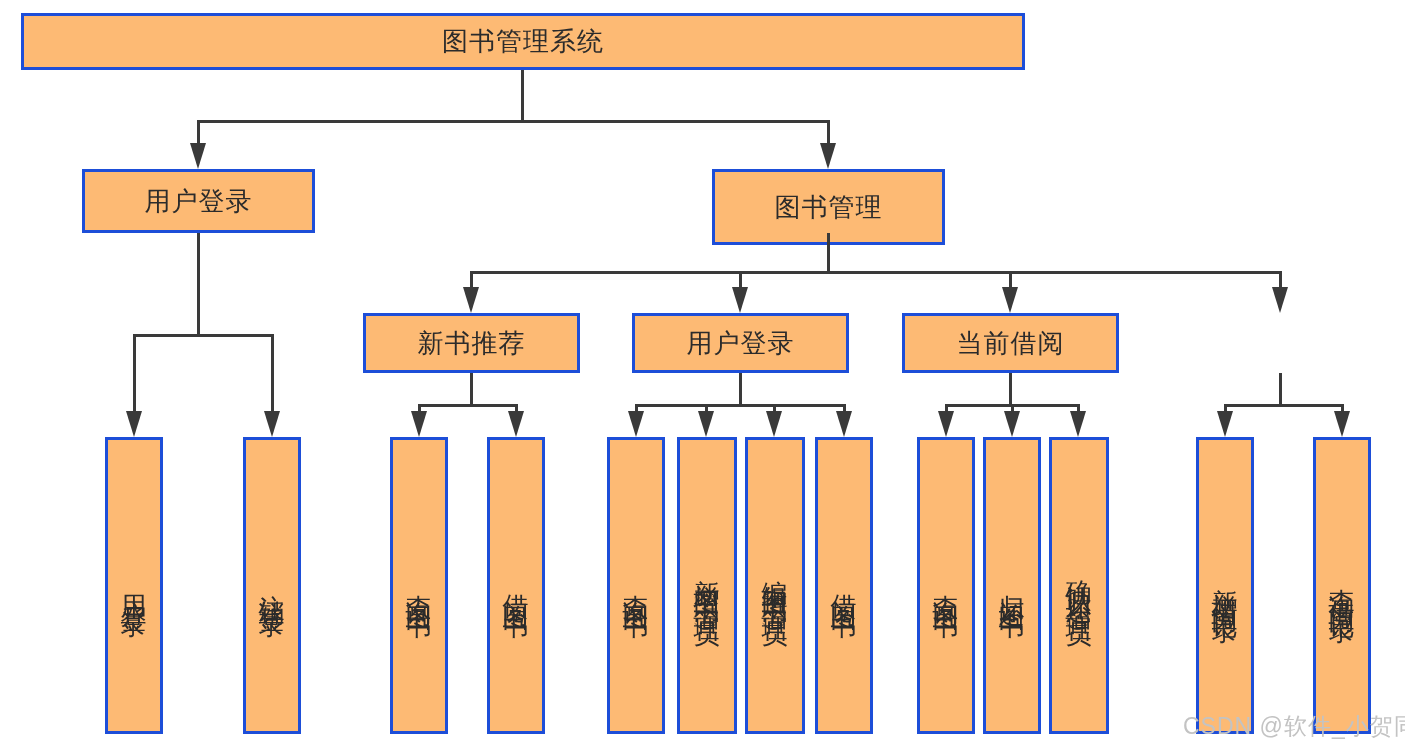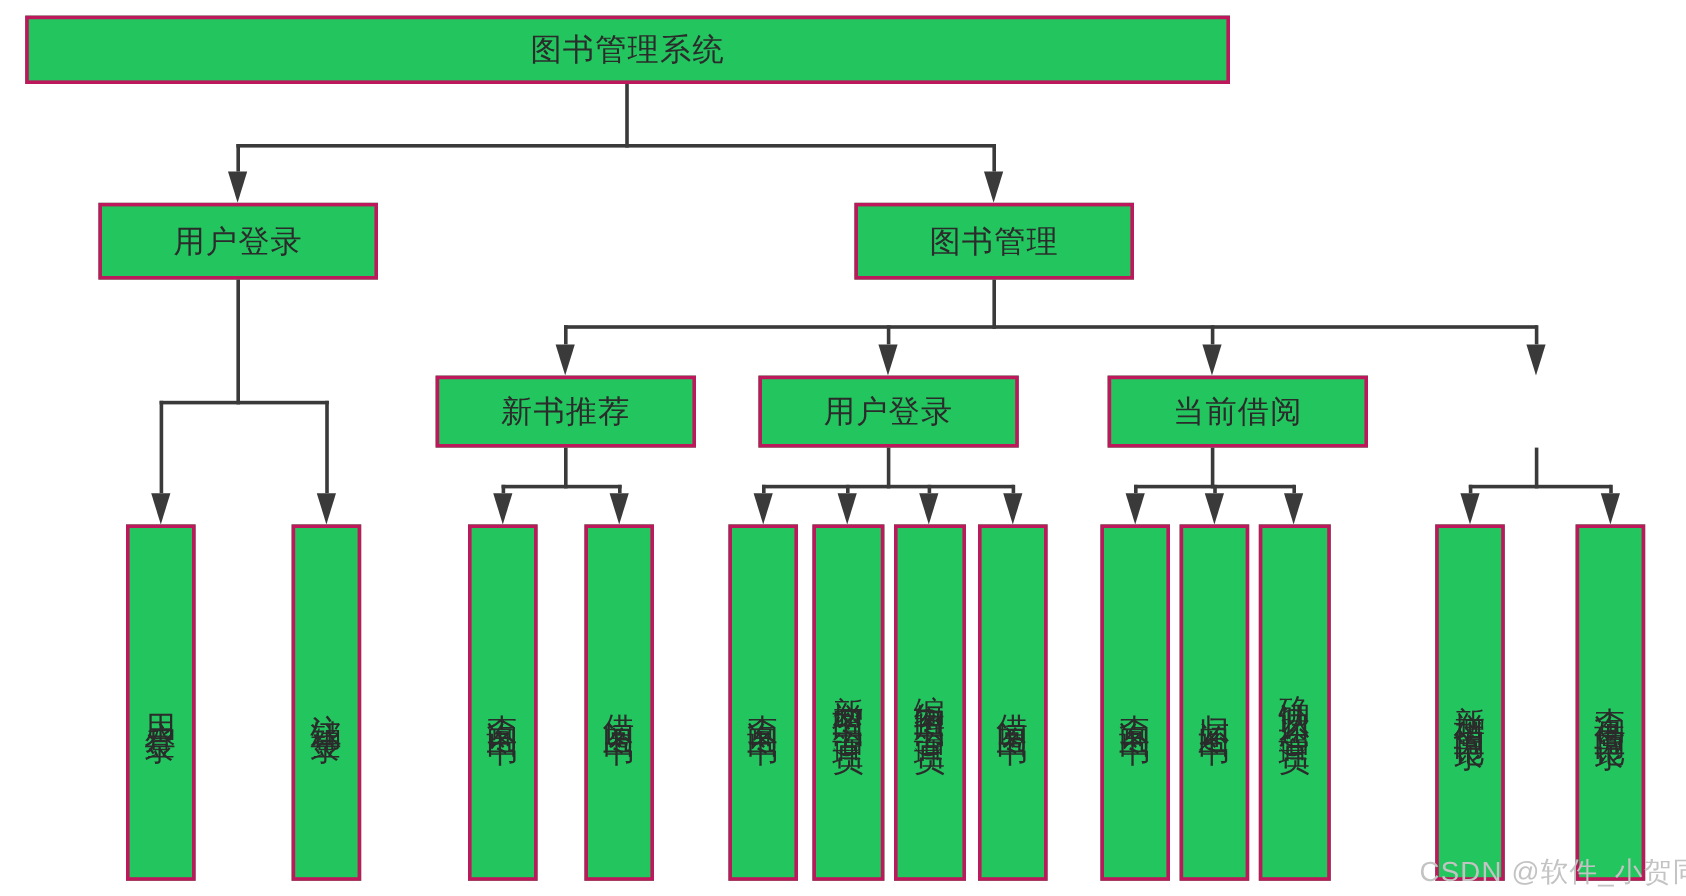--- a/index.html
+++ b/index.html
@@ -1,22 +1,22 @@
 <!DOCTYPE html>
 <html><head>
 <meta charset="utf-8">
 <style>
   html,body { margin:0; padding:0; background:#ffffff; }
   .stage {
     position:relative; width:1405px; height:747px; background:#ffffff;
     font-family:"Liberation Sans", sans-serif; color:#2b2b2b; overflow:hidden;
   }
   .box {
-    position:absolute; box-sizing:border-box; background:#22c55e;
-    border:3px solid #be185d; display:flex; align-items:center; justify-content:center;
+    position:absolute; box-sizing:border-box; background:#fdba74;
+    border:3px solid #1d4ed8; display:flex; align-items:center; justify-content:center;
     font-size:26px; letter-spacing:1px; white-space:nowrap;
   }
   .leaf { width:58px; top:437px; height:297px; }
   .leaf .vtext {
     writing-mode:vertical-rl; text-orientation:mixed;
     font-size:26px; line-height:1; letter-spacing:6px; white-space:nowrap;
   }
   .hline, .vline { position:absolute; background:#3a3a3a; }
   .hline { height:3px; }
   .vline { width:3px; }
@@ -51,21 +51,21 @@
       <i class="tip"></i>
     </div>
   <div class="arrow" style="left:828px; top:120px; height:49px;">
       <i class="stem"></i>
       <i class="tip"></i>
     </div>
 
   <div class="box" style="left:82px; top:169px; width:233px; height:64px;">
     <span>用户登录</span>
   </div>
-  <div class="box" style="left:712px; top:169px; width:233px; height:64px;">
+  <div class="box" style="left:712px; top:169px; width:233px; height:76px;">
     <span>图书管理</span>
   </div>
 
   <div class="vline" style="left:827px; top:233px; height:41px;"></div>
   <div class="hline" style="left:470px; top:271px; width:811px;"></div>
   <div class="arrow" style="left:471px; top:271px; height:42px;">
       <i class="stem"></i>
       <i class="tip"></i>
     </div>
   <div class="arrow" style="left:740px; top:271px; height:42px;">
@@ -80,21 +80,21 @@
       <i class="stem"></i>
       <i class="tip"></i>
     </div>
 
   <div class="box" style="left:363px; top:313px; width:217px; height:60px;text-align:center;">
     <span>新书推荐</span>
   </div>
   <div class="box" style="left:632px; top:313px; width:217px; height:60px;">
     <span>用户登录</span>
   </div>
-  <div class="box" style="left:902px; top:313px; width:217px; height:60px;margin-left:21px;">
+  <div class="box" style="left:902px; top:313px; width:217px; height:60px;">
     <span>当前借阅</span>
   </div>
 
   <div class="vline" style="left:197px; top:233px; height:104px;"></div>
   <div class="hline" style="left:133px; top:334px; width:141px;"></div>
   <div class="arrow" style="left:134px; top:334px; height:103px;">
       <i class="stem"></i>
       <i class="tip"></i>
     </div>
   <div class="arrow" style="left:272px; top:334px; height:103px;">

